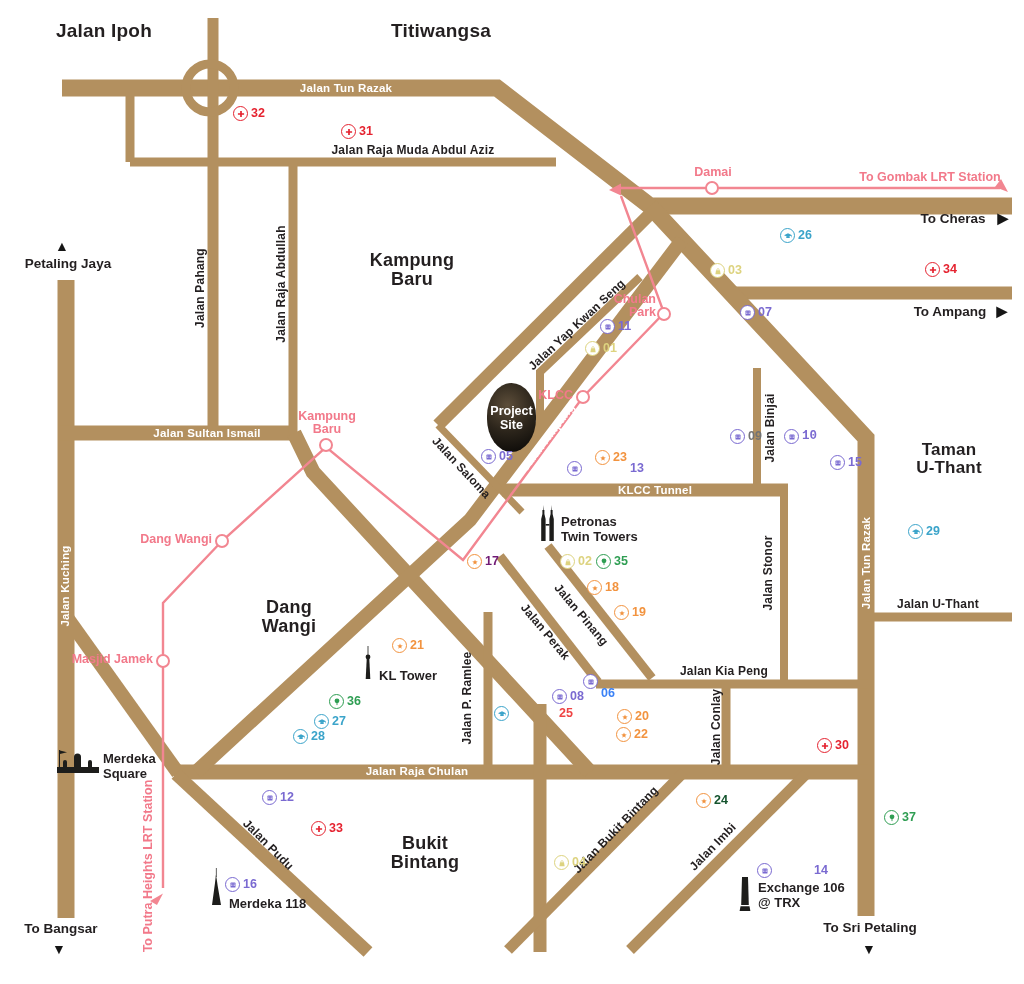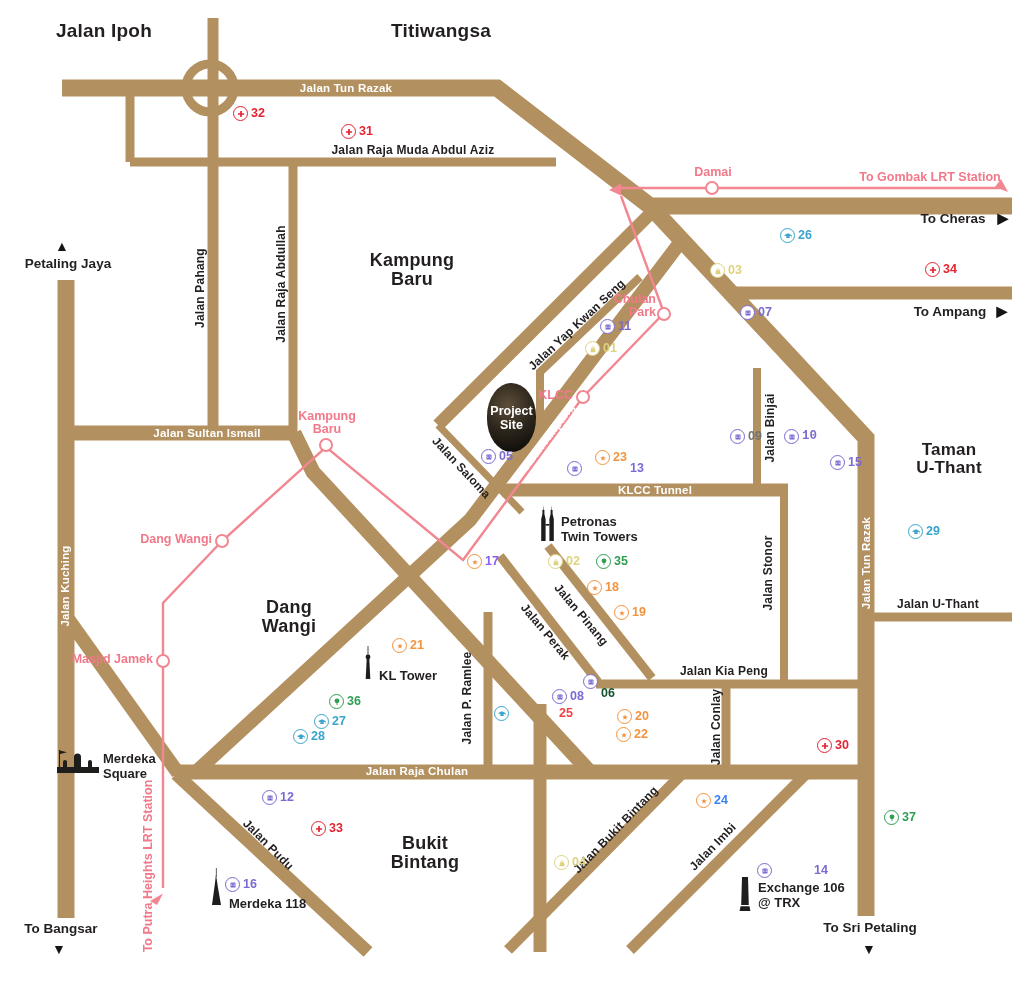--- a/index.html
+++ b/index.html
@@ -170,21 +170,21 @@
       <div class="lbl pinktxt" style="left: 149px; top: 866px; transform: translate(-50%, -50%) rotate(-90deg);">To Putra Heights LRT Station</div>
       <div class="marker" style="left: 585px; top: 341px;">
         <span class="ring" style="border: 1.7px solid rgb(221, 211, 127);">
           <svg width="10" height="10" viewBox="0 0 10 10">
             <path d="M3,4.2 h4 l0.6,4 h-5.2 z" fill="#ddd37f"></path>
             <path d="M3.9,4.2 v-0.5 a1.1,1.1 0 0 1 2.2,0 v0.5" fill="none" stroke="#ddd37f" stroke-width="0.7"></path>
           </svg>
         </span>
         <span class="num" style="color: rgb(221, 211, 127);">01</span>
       </div>
-      <div class="marker" style="left: 548px; top: 554px;">
+      <div class="marker" style="left: 560px; top: 554px;">
         <span class="ring" style="border: 1.7px solid rgb(221, 211, 127);">
           <svg width="10" height="10" viewBox="0 0 10 10">
             <path d="M3,4.2 h4 l0.6,4 h-5.2 z" fill="#ddd37f"></path>
             <path d="M3.9,4.2 v-0.5 a1.1,1.1 0 0 1 2.2,0 v0.5" fill="none" stroke="#ddd37f" stroke-width="0.7"></path>
           </svg>
         </span>
         <span class="num" style="color: rgb(221, 211, 127);">02</span>
       </div>
       <div class="marker" style="left: 710px; top: 263px;">
         <span class="ring" style="border: 1.7px solid rgb(221, 211, 127);">
@@ -219,21 +219,21 @@
       <div class="marker" style="left: 583px; top: 664px;">
         <span class="ring" style="border: 1.7px solid rgb(122, 106, 209);">
           <svg width="10" height="10" viewBox="0 0 10 10">
             <rect x="2.5" y="2.6" width="5" height="5" rx="0.6" fill="#7a6ad1"></rect>
             <rect x="3.4" y="3.6" width="0.9" height="0.9" fill="#fff"></rect>
             <rect x="5.7" y="3.6" width="0.9" height="0.9" fill="#fff"></rect>
             <rect x="3.4" y="5.1" width="0.9" height="0.9" fill="#fff"></rect>
             <rect x="5.7" y="5.1" width="0.9" height="0.9" fill="#fff"></rect>
           </svg>
         </span>
-        <span class="num" style="color: #14532d; margin-top: 23px;">06</span>
+        <span class="num" style="color: #3b82f6; margin-top: 23px;">06</span>
       </div>
       <div class="marker" style="left: 740px; top: 263px; margin-top: 42px;">
         <span class="ring" style="border: 1.7px solid rgb(122, 106, 209);">
           <svg width="10" height="10" viewBox="0 0 10 10">
             <rect x="2.5" y="2.6" width="5" height="5" rx="0.6" fill="#7a6ad1"></rect>
             <rect x="3.4" y="3.6" width="0.9" height="0.9" fill="#fff"></rect>
             <rect x="5.7" y="3.6" width="0.9" height="0.9" fill="#fff"></rect>
             <rect x="3.4" y="5.1" width="0.9" height="0.9" fill="#fff"></rect>
             <rect x="5.7" y="5.1" width="0.9" height="0.9" fill="#fff"></rect>
           </svg>
@@ -347,21 +347,21 @@
           </svg>
         </span>
         <span class="num" style="color: rgb(122, 106, 209);">16</span>
       </div>
       <div class="marker" style="left: 467px; top: 554px;">
         <span class="ring" style="border: 1.7px solid rgb(242, 147, 63);">
           <svg width="10" height="10" viewBox="0 0 10 10">
             <polygon points="5,2.4 5.73,4.29 7.76,4.40 6.19,5.69 6.70,7.65 5,6.55 3.30,7.65 3.81,5.69 2.24,4.40 4.27,4.29" fill="#f2933f"></polygon>
           </svg>
         </span>
-        <span class="num" style="color: #8b5cf6;">17</span>
+        <span class="num" style="color: #701a75;">17</span>
       </div>
       <div class="marker" style="left: 587px; top: 580px;">
         <span class="ring" style="border: 1.7px solid rgb(242, 147, 63);">
           <svg width="10" height="10" viewBox="0 0 10 10">
             <polygon points="5,2.4 5.73,4.29 7.76,4.40 6.19,5.69 6.70,7.65 5,6.55 3.30,7.65 3.81,5.69 2.24,4.40 4.27,4.29" fill="#f2933f"></polygon>
           </svg>
         </span>
         <span class="num" style="color: rgb(242, 147, 63);">18</span>
       </div>
       <div class="marker" style="left: 614px; top: 605px;">
@@ -403,21 +403,21 @@
           </svg>
         </span>
         <span class="num" style="color: rgb(242, 147, 63);">23</span>
       </div>
       <div class="marker" style="left: 696px; top: 793px;">
         <span class="ring" style="border: 1.7px solid rgb(242, 147, 63);">
           <svg width="10" height="10" viewBox="0 0 10 10">
             <polygon points="5,2.4 5.73,4.29 7.76,4.40 6.19,5.69 6.70,7.65 5,6.55 3.30,7.65 3.81,5.69 2.24,4.40 4.27,4.29" fill="#f2933f"></polygon>
           </svg>
         </span>
-        <span class="num" style="color: #3b82f6;">24</span>
+        <span class="num" style="color: #14532d;">24</span>
       </div>
       <div class="marker" style="left: 494px; top: 706px;">
         <span class="ring" style="border: 1.7px solid rgb(59, 164, 202);">
           <svg width="10" height="10" viewBox="0 0 10 10">
             <polygon points="5,2.3 9,4.2 5,6.1 1,4.2" fill="#3ba4ca"></polygon>
             <rect x="3.2" y="5.3" width="3.6" height="1.7" rx="0.85" fill="#3ba4ca"></rect>
             <rect x="8.2" y="4.2" width="0.5" height="2.1" fill="#3ba4ca"></rect>
           </svg>
         </span>
         <span class="num" style="color: #ef4444; margin-left: 47px;">25</span>

